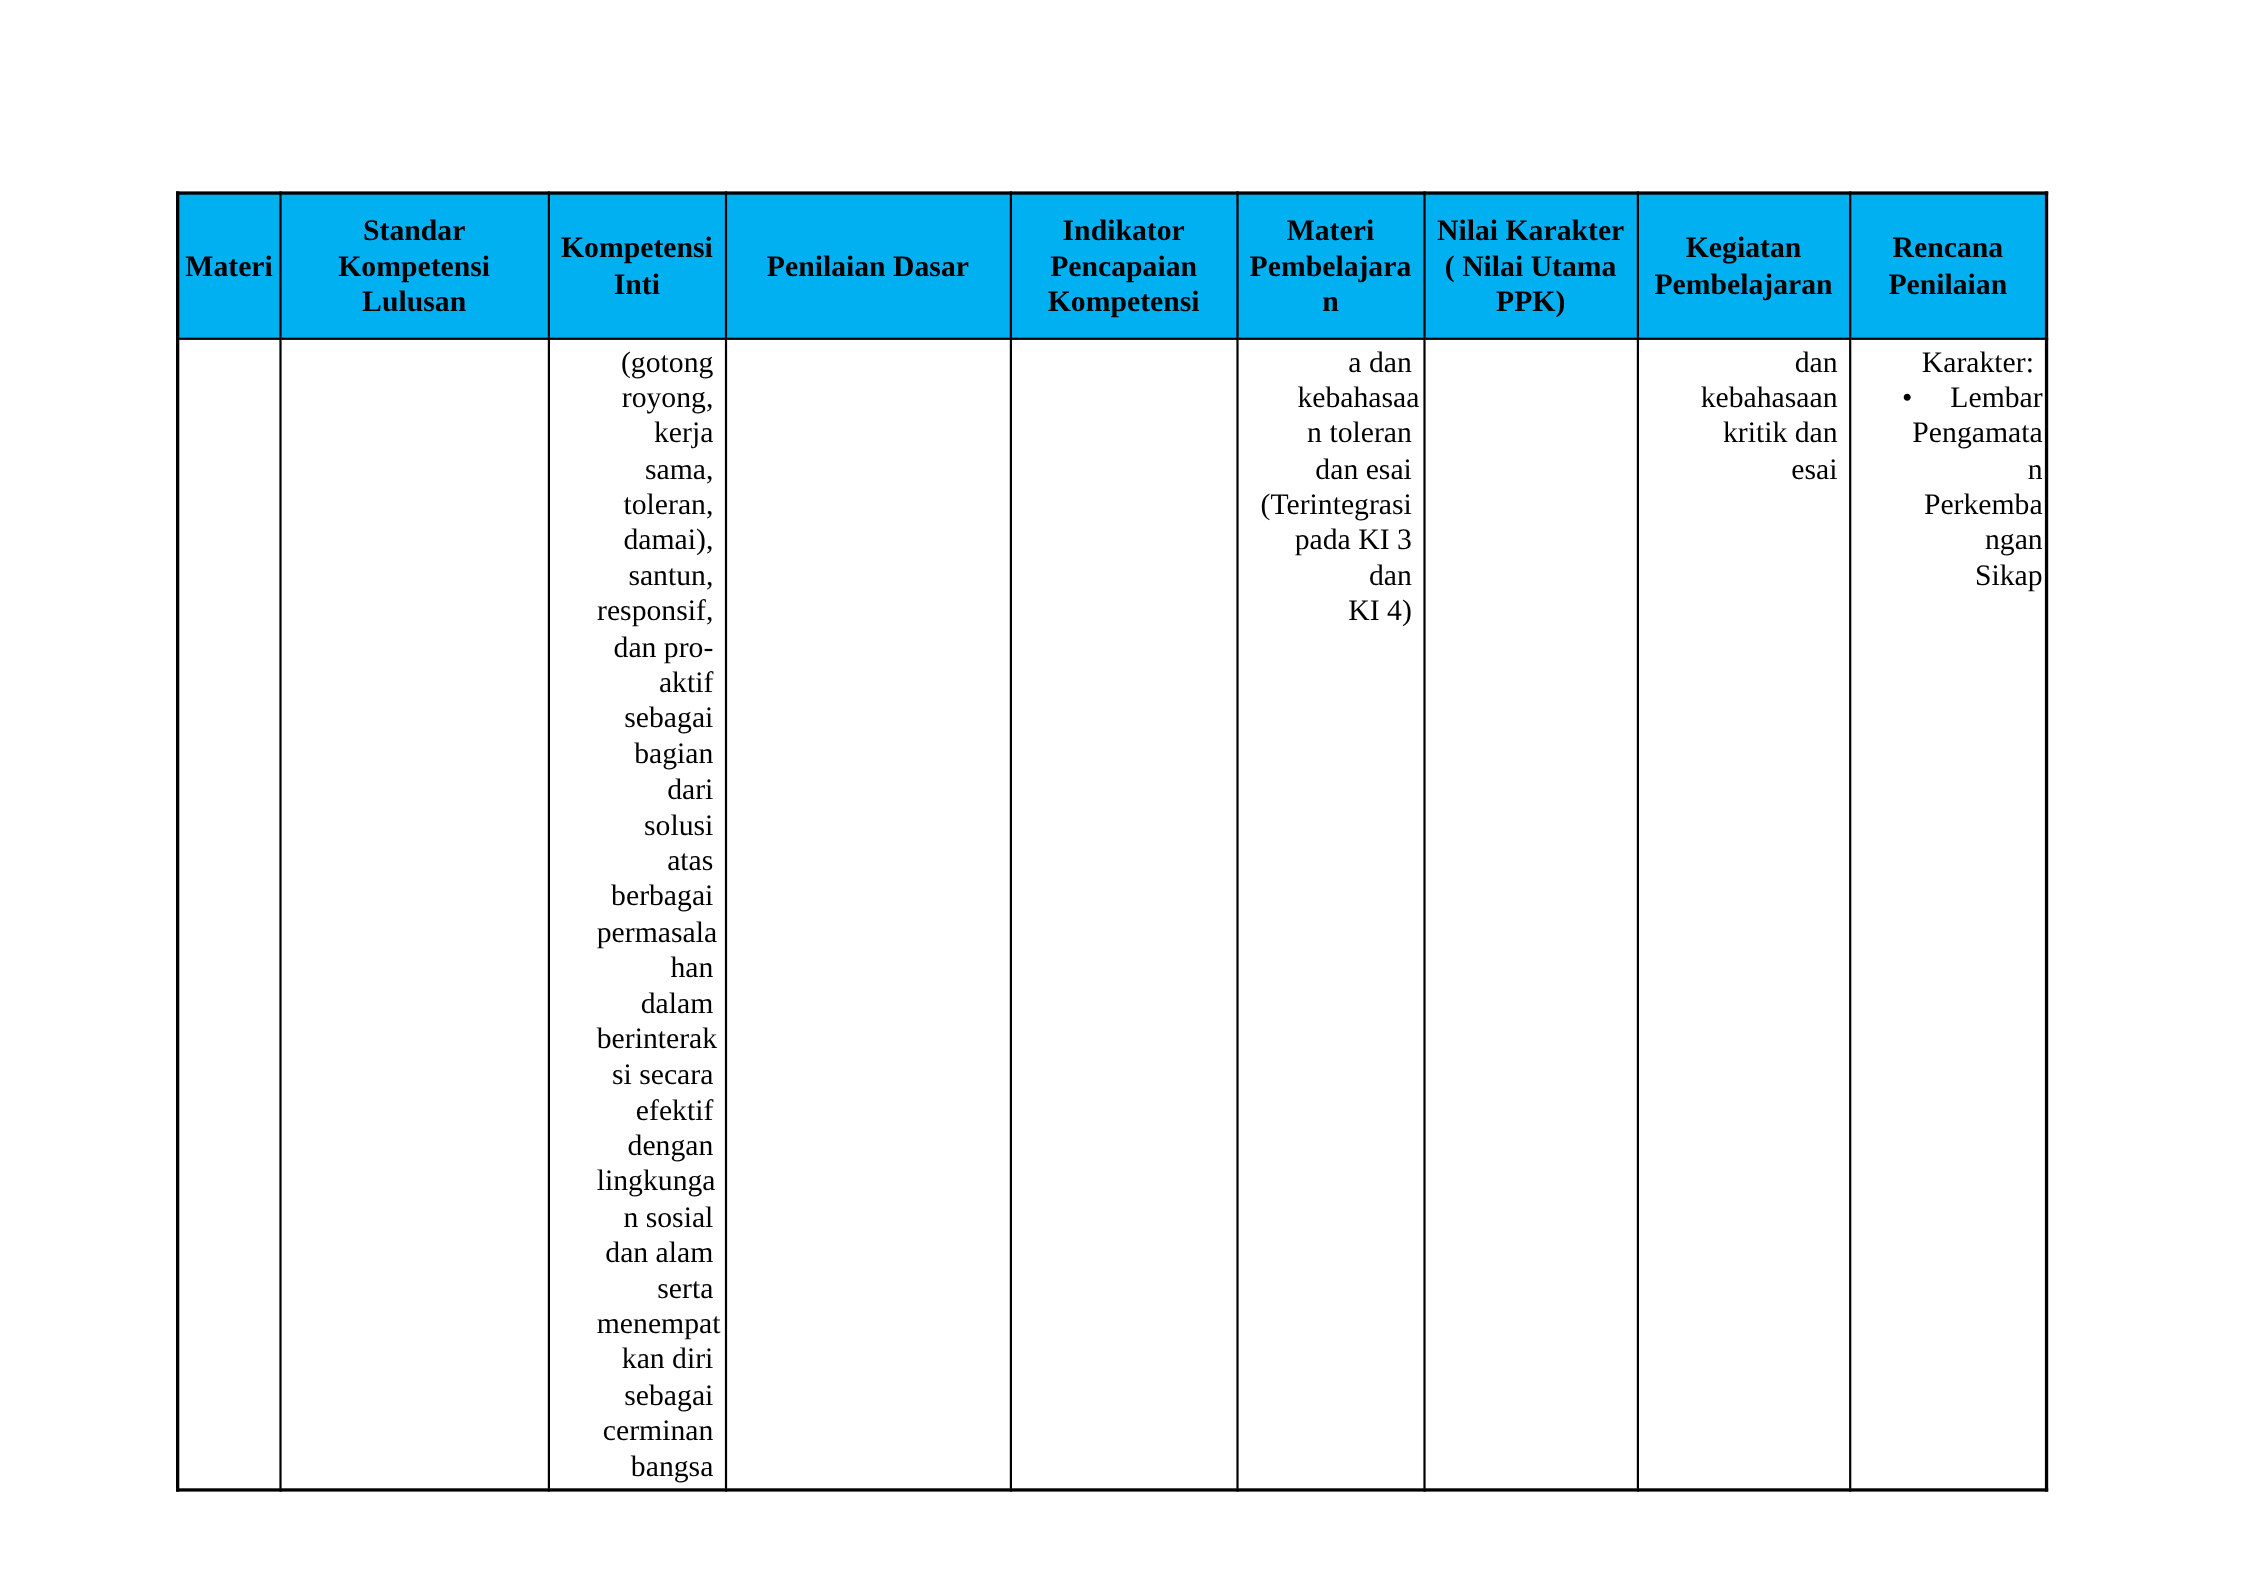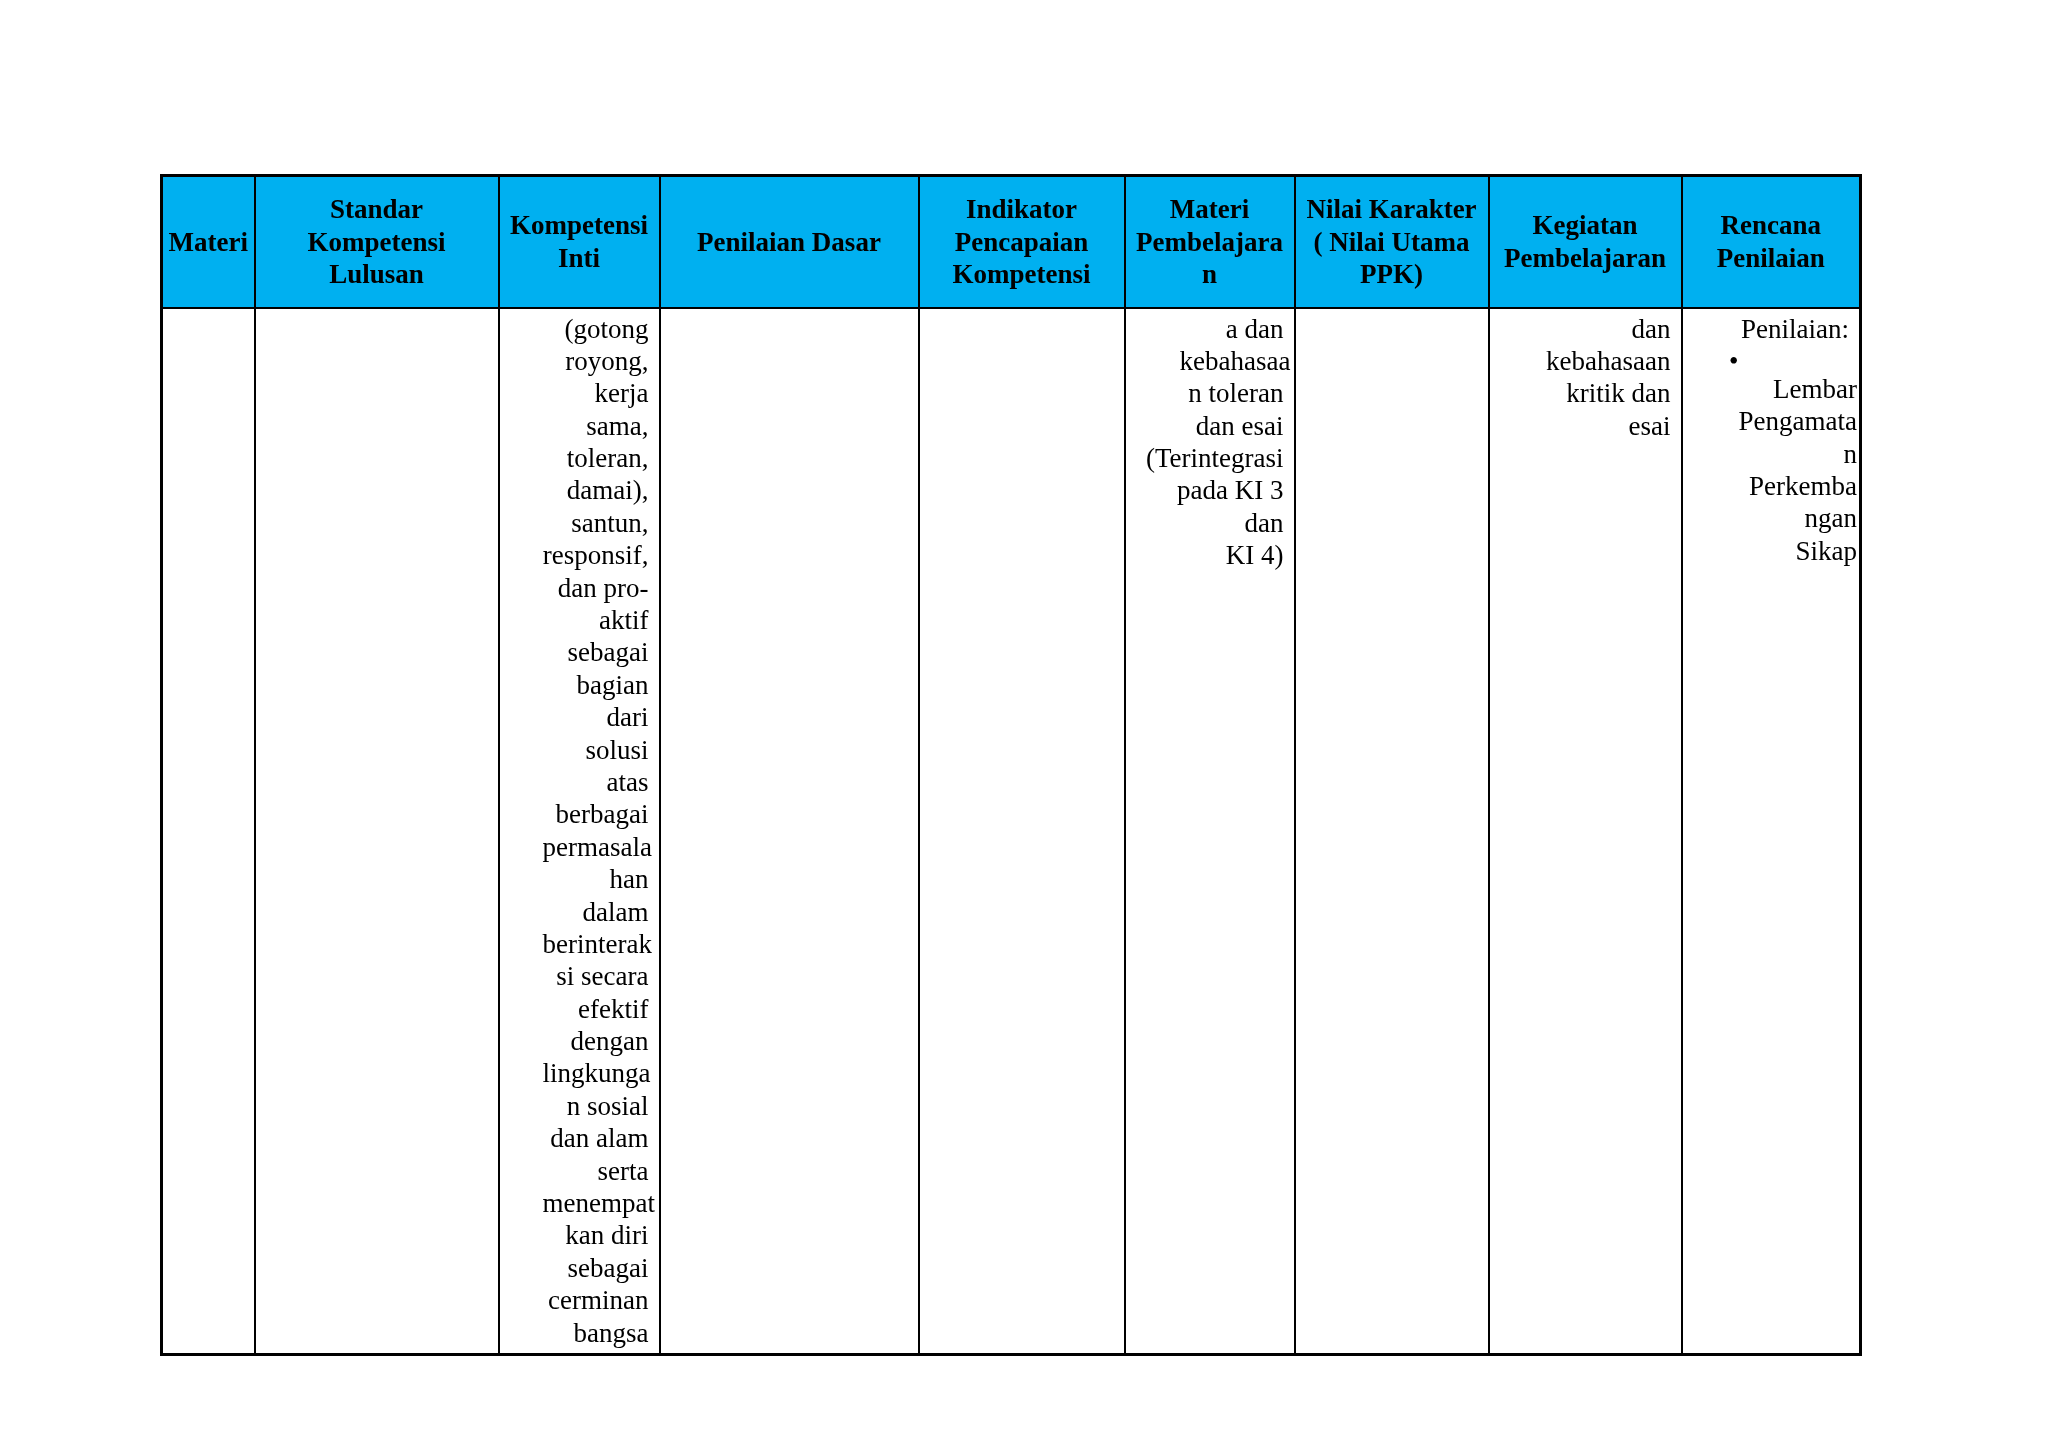--- a/index.html
+++ b/index.html
@@ -59,21 +59,21 @@
   }
   .indent-ki   { margin-left: 33px; }
   .indent-mat  { margin-left: 44px; }
   .indent-keg  { margin-left: 40px; }
   .bullet-row  { display: flex; align-items: flex-start; }
   .bullet-marker {
     flex: 0 0 46px;
     padding-left: 6px;
     line-height: 1.2;
   }
-  .bullet-text { flex: 1 1 auto; white-space: pre-line; margin-top: 28px; }
+  .bullet-text { flex: 1 1 auto; white-space: pre-line; }
 </style>
 </head>
 <body>
 
 <div class="page">
   <table class="syllabus">
     <colgroup>
       <col style="width:93px">
       <col style="width:244px">
       <col style="width:161px">
@@ -155,21 +155,21 @@
 KI 4)</div>
         </td>
         <td></td>
         <td>
           <div class="cell-text indent-keg">dan
 kebahasaan
 kritik dan
 esai</div>
         </td>
         <td>
-          <div class="cell-text">Penilaian:</div>
+          <div class="cell-text">Karakter:</div>
           <div class="bullet-row">
             <span class="bullet-marker">•</span>
             <span class="bullet-text">Lembar
 Pengamata
 n
 Perkemba
 ngan Sikap</span>
           </div>
         </td>
       </tr>

